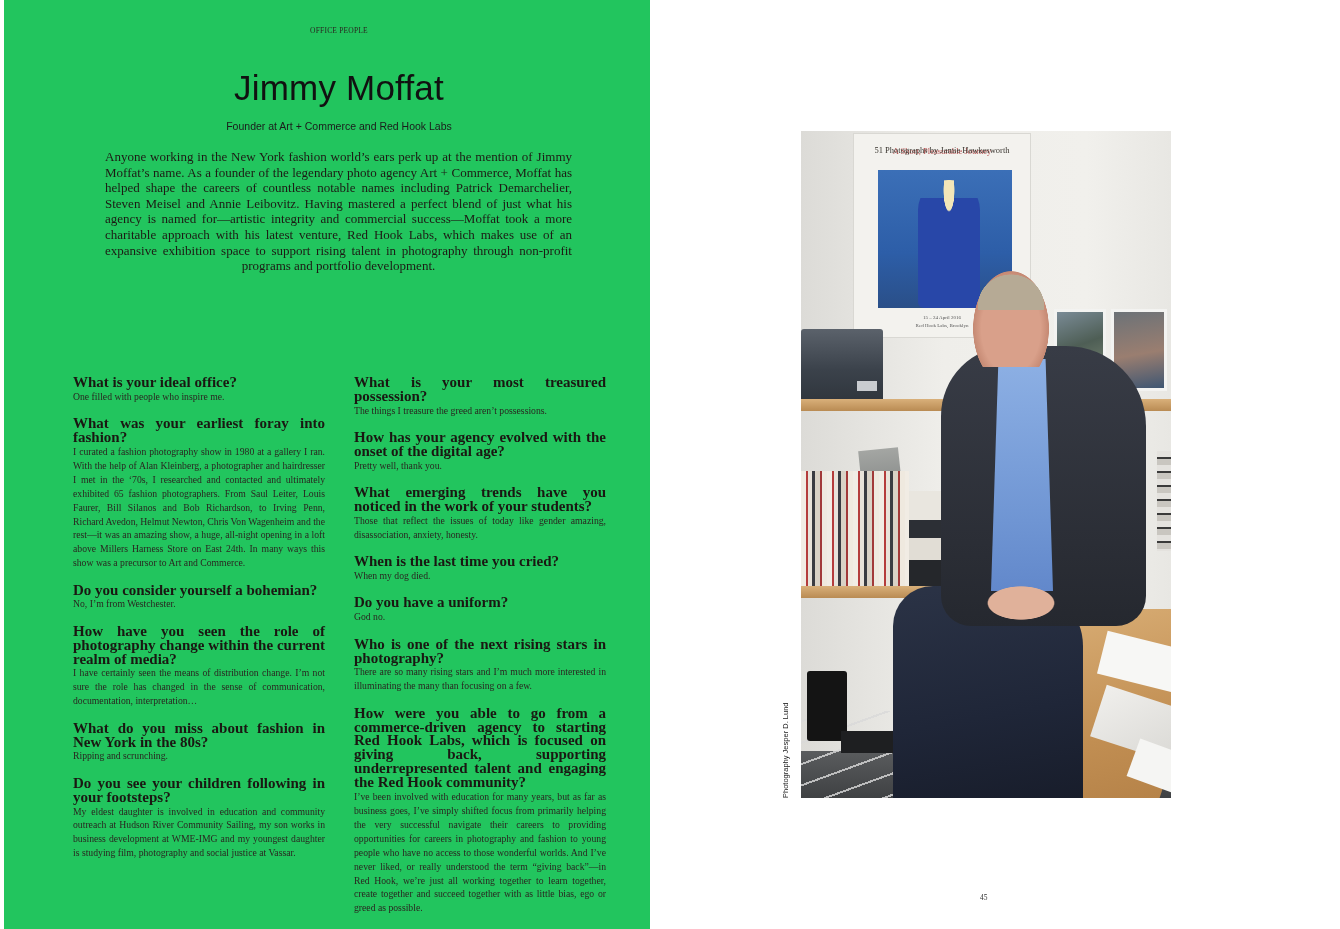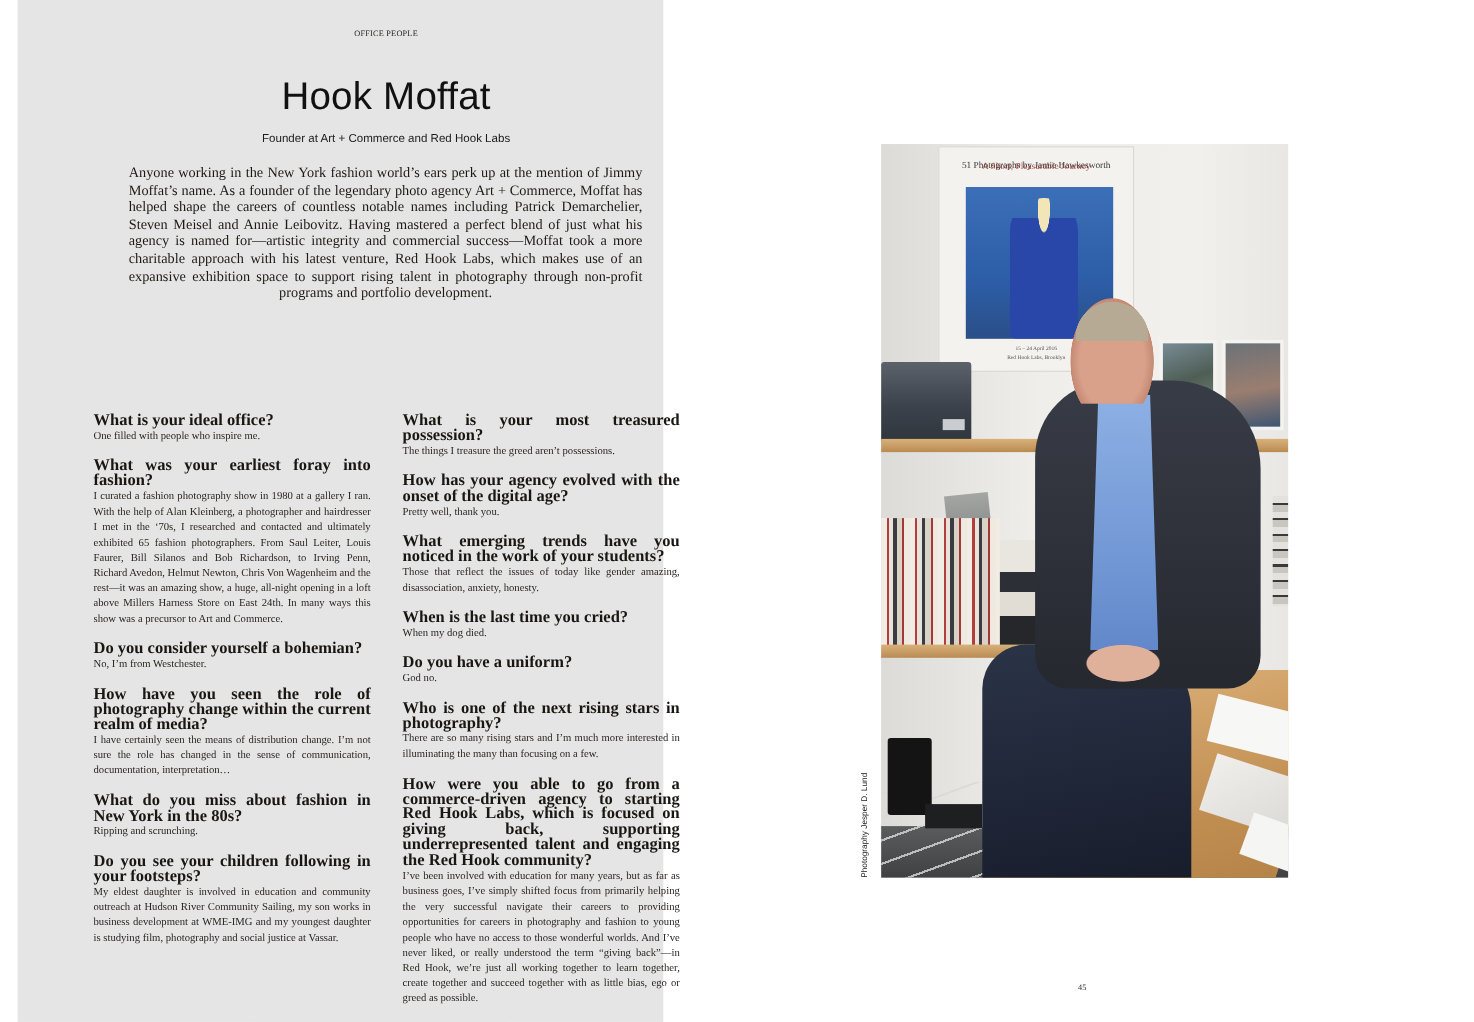--- a/index.html
+++ b/index.html
@@ -3,22 +3,22 @@
 <meta charset="utf-8">
 <style>
   * { box-sizing: border-box; margin: 0; padding: 0; }
   html, body { width: 1340px; height: 929px; overflow: hidden; background: #ffffff; }
   body { position: relative; font-family: "DejaVu Serif", "Liberation Serif", serif; color: #1d1a14; }
 
   .spread { position: absolute; left: 0; top: 0; width: 1340px; height: 929px; }
 
   
   .left-page {
-    position: absolute; left: 16px; top: 0; width: 587px; height: 929px;
-    background: #e5e5e5;
+    position: absolute; left: 4px; top: 0; width: 646px; height: 929px;
+    background: #22c55e;
   }
   .section-label {
     position: absolute; left: 0; top: 26px; width: 670px; text-align: center;
     font-family: "Liberation Serif", serif; font-size: 7.5px; letter-spacing: 0.2px; color: #2a2620;
   }
   .title {
     position: absolute; left: 0; top: 68px; width: 670px; text-align: center;
     font-family: "Liberation Sans", sans-serif; font-size: 35px; font-weight: 400; color: #111;
     letter-spacing: 0.2px;
   }
@@ -120,21 +120,21 @@
   .person-hands { left: 172px; top: 448px; width: 96px; height: 48px;
     background: radial-gradient(ellipse at 50% 50%, #e0b19a 0 48%, transparent 50%); }
 </style>
 </head>
 <body>
 
 <div class="spread">
 
   <div class="left-page">
     <div class="section-label">OFFICE PEOPLE</div>
-    <h1 class="title">Hook Moffat</h1>
+    <h1 class="title">Jimmy Moffat</h1>
     <div class="subtitle">Founder at Art + Commerce and Red Hook Labs</div>
     <p class="intro">Anyone working in the New York fashion world’s ears perk up at the mention of Jimmy Moffat’s name. As a founder of the legendary photo agency Art + Commerce, Moffat has helped shape the careers of countless notable names including Patrick Demarchelier, Steven Meisel and Annie Leibovitz. Having mastered a perfect blend of just what his agency is named for—artistic integrity and commercial success—Moffat took a more charitable approach with his latest venture, Red Hook Labs, which makes use of an expansive exhibition space to support rising talent in photography through non-profit programs and portfolio development.</p>
 
     <div class="qa-column qa-col-1">
       <div class="qa-item">
         <div class="qa-question">What is your ideal office?</div>
         <div class="qa-answer">One filled with people who inspire me.</div>
       </div>
       <div class="qa-item">
         <div class="qa-question">What was your earliest foray into fashion?</div>

